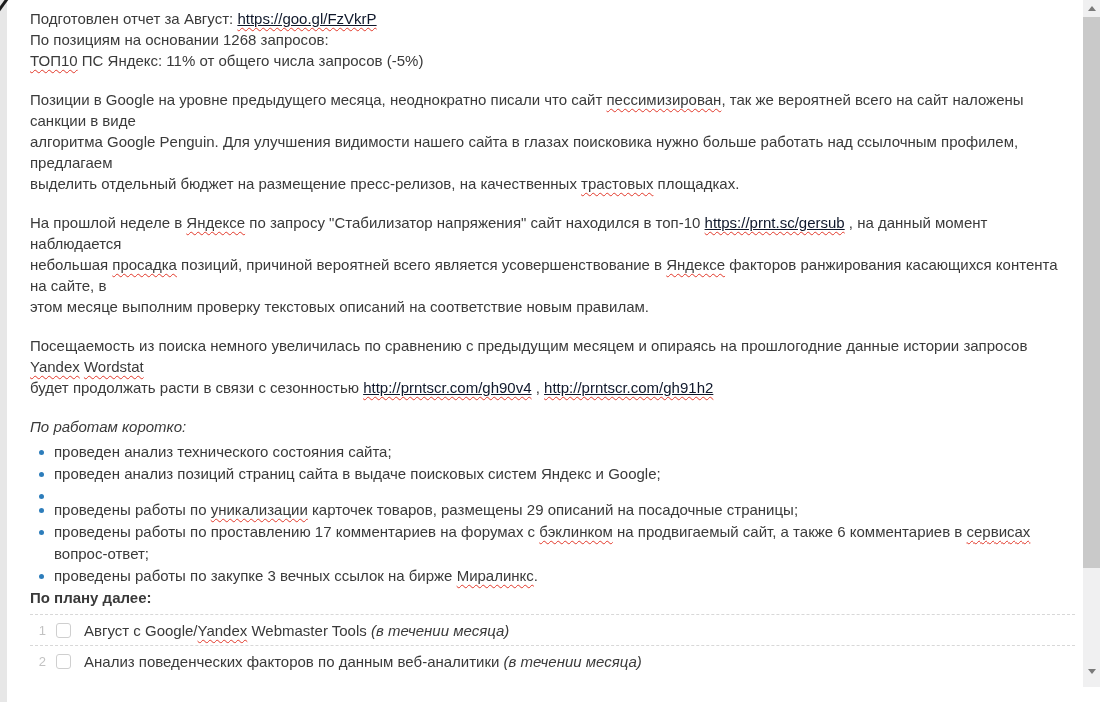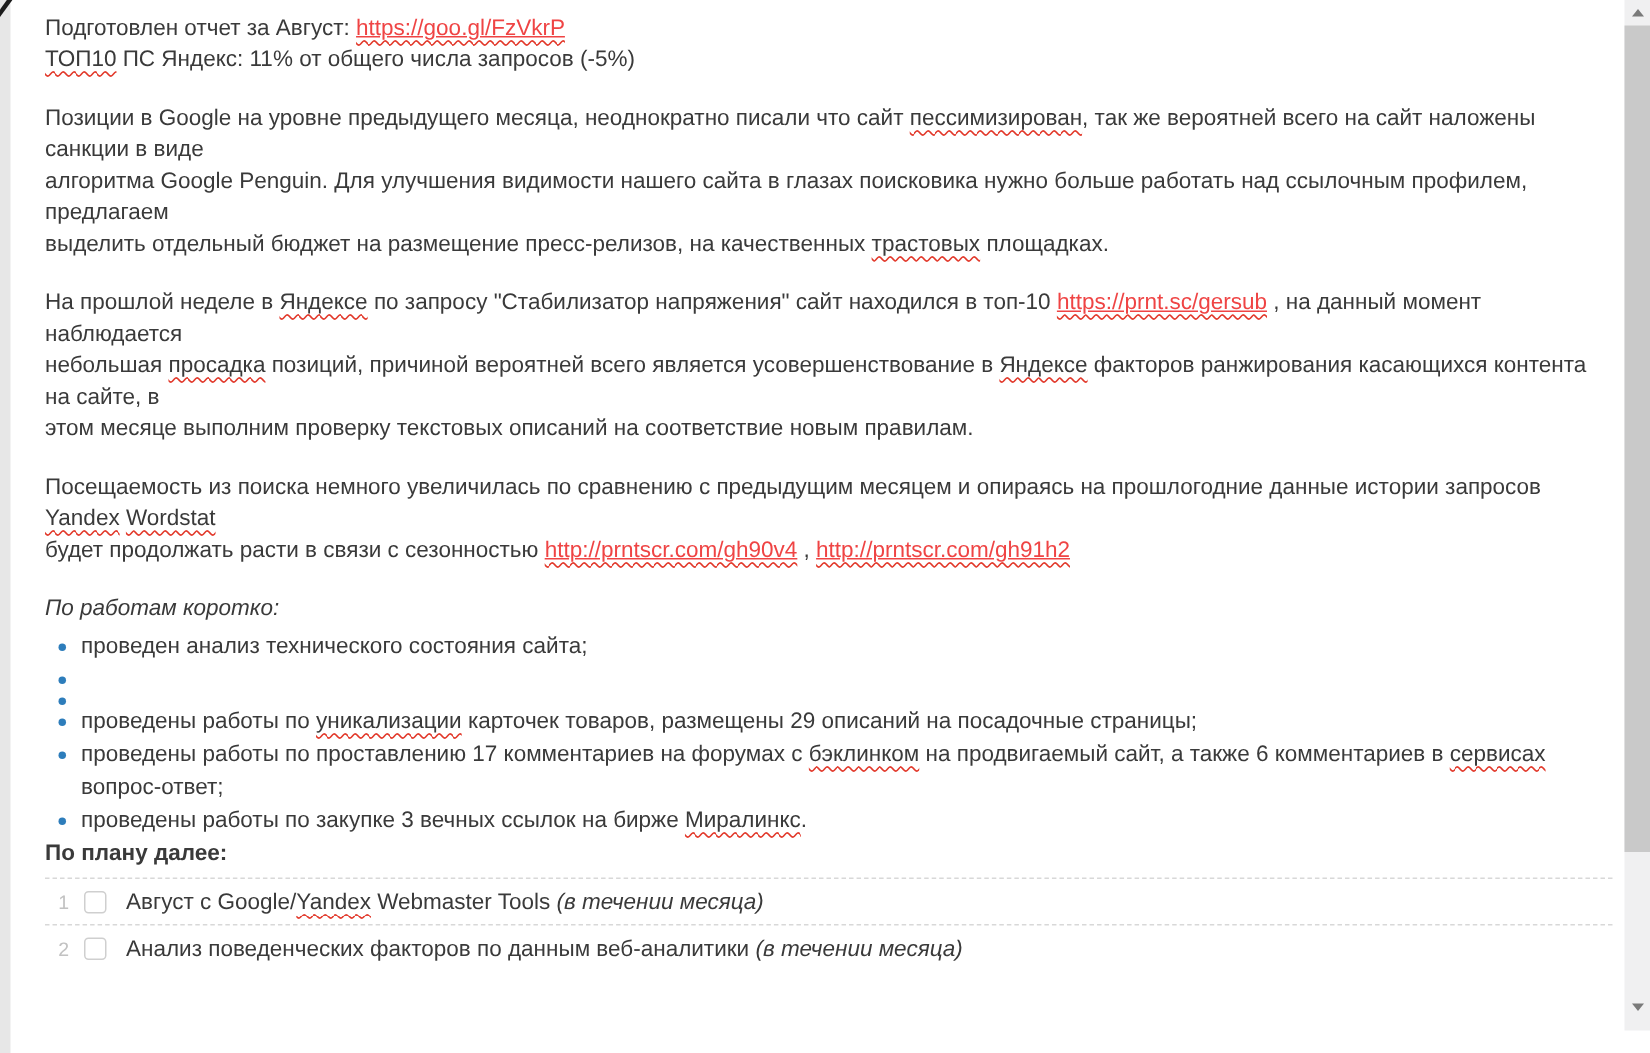--- a/index.html
+++ b/index.html
@@ -7,21 +7,21 @@
     width:1100px;height:702px;overflow:hidden;position:relative;
     background:#ffffff;
     font-family:"Liberation Sans", sans-serif;
     font-size:15px;color:#3a3a3a;
   }
   .left-gutter{position:absolute;left:0;top:0;width:7px;height:702px;background:#e7e7e7;}
   .corner-mark{position:absolute;left:2px;top:-4px;width:3px;height:16px;background:#1c1c1c;transform:rotate(36deg);}
   .content{position:absolute;left:7px;top:0;right:17px;bottom:0;padding:8px 8px 0 23px;line-height:21px;overflow:hidden;}
   .line{line-height:21px;}
   .para{margin-top:18px;}
-  a.lnk{color:#ef4444;text-decoration:underline;cursor:pointer;}
+  a.lnk{color:#0f172a;text-decoration:underline;cursor:pointer;}
   .sp{
     text-decoration-line:underline;
     text-decoration-style:wavy;
     text-decoration-color:#e2382a;
     text-decoration-thickness:1px;
     text-underline-offset:3px;
   }
   a.lnk .sp{color:inherit;}
   .it{font-style:italic;}
   .works-header{margin-top:18px;font-style:italic;}
@@ -45,35 +45,37 @@
 </style>
 </head>
 <body>
 
 <div class="left-gutter"></div>
 <div class="corner-mark"></div>
 
 <div class="content">
   <div id="intro">
       <div class="line"><span>Подготовлен отчет за Август: </span><a class="lnk" href="#"><span class="sp">https://goo.gl/FzVkrP</span></a></div>
+      <div class="line"><span>По позициям на основании 1268 запросов:</span></div>
       <div class="line"><span class="sp">ТОП10</span><span> ПС Яндекс: 11% от общего числа запросов (-5%)</span></div>
     </div>
   <div id="paras">
       <div class="para"><span>Позиции в Google на уровне предыдущего месяца, неоднократно писали что сайт </span><span class="sp">пессимизирован</span><span>, так же вероятней всего на сайт наложены санкции в виде</span><br><span>алгоритма Google Penguin. Для улучшения видимости нашего сайта в глазах поисковика нужно больше работать над ссылочным профилем, предлагаем</span><br><span>выделить отдельный бюджет на размещение пресс-релизов, на качественных </span><span class="sp">трастовых</span><span> площадках.</span></div>
       <div class="para"><span>На прошлой неделе в </span><span class="sp">Яндексе</span><span> по запросу "Стабилизатор напряжения" сайт находился в топ-10 </span><a class="lnk" href="#"><span class="sp">https://prnt.sc/gersub</span></a><span> , на данный момент наблюдается</span><br><span>небольшая </span><span class="sp">просадка</span><span> позиций, причиной вероятней всего является усовершенствование в </span><span class="sp">Яндексе</span><span> факторов ранжирования касающихся контента на сайте, в</span><br><span>этом месяце выполним проверку текстовых описаний на соответствие новым правилам.</span></div>
       <div class="para"><span>Посещаемость из поиска немного увеличилась по сравнению с предыдущим месяцем и опираясь на прошлогодние данные истории запросов </span><span class="sp">Yandex</span><span> </span><span class="sp">Wordstat</span><br><span>будет продолжать расти в связи с сезонностью </span><a class="lnk" href="#"><span class="sp">http://prntscr.com/gh90v4</span></a><span>  , </span><a class="lnk" href="#"><span class="sp">http://prntscr.com/gh91h2</span></a></div>
     </div>
   <div class="works-header">По работам коротко:</div>
   <div id="works" class="works-list">
       <div class="witem">
         <span class="wdot"></span>
         <div><span>проведен анализ технического состояния сайта;</span></div>
       </div>
       <div class="witem">
         <span class="wdot"></span>
+        <div><span>проведен анализ позиций страниц сайта в выдаче поисковых систем Яндекс и Google;</span></div>
       </div>
       <div class="witem">
         <span class="wdot"></span>
       </div>
       <div class="witem">
         <span class="wdot"></span>
         <div><span>проведены работы по </span><span class="sp">уникализации</span><span> карточек товаров, размещены 29 описаний на посадочные страницы;</span></div>
       </div>
       <div class="witem">
         <span class="wdot"></span>

